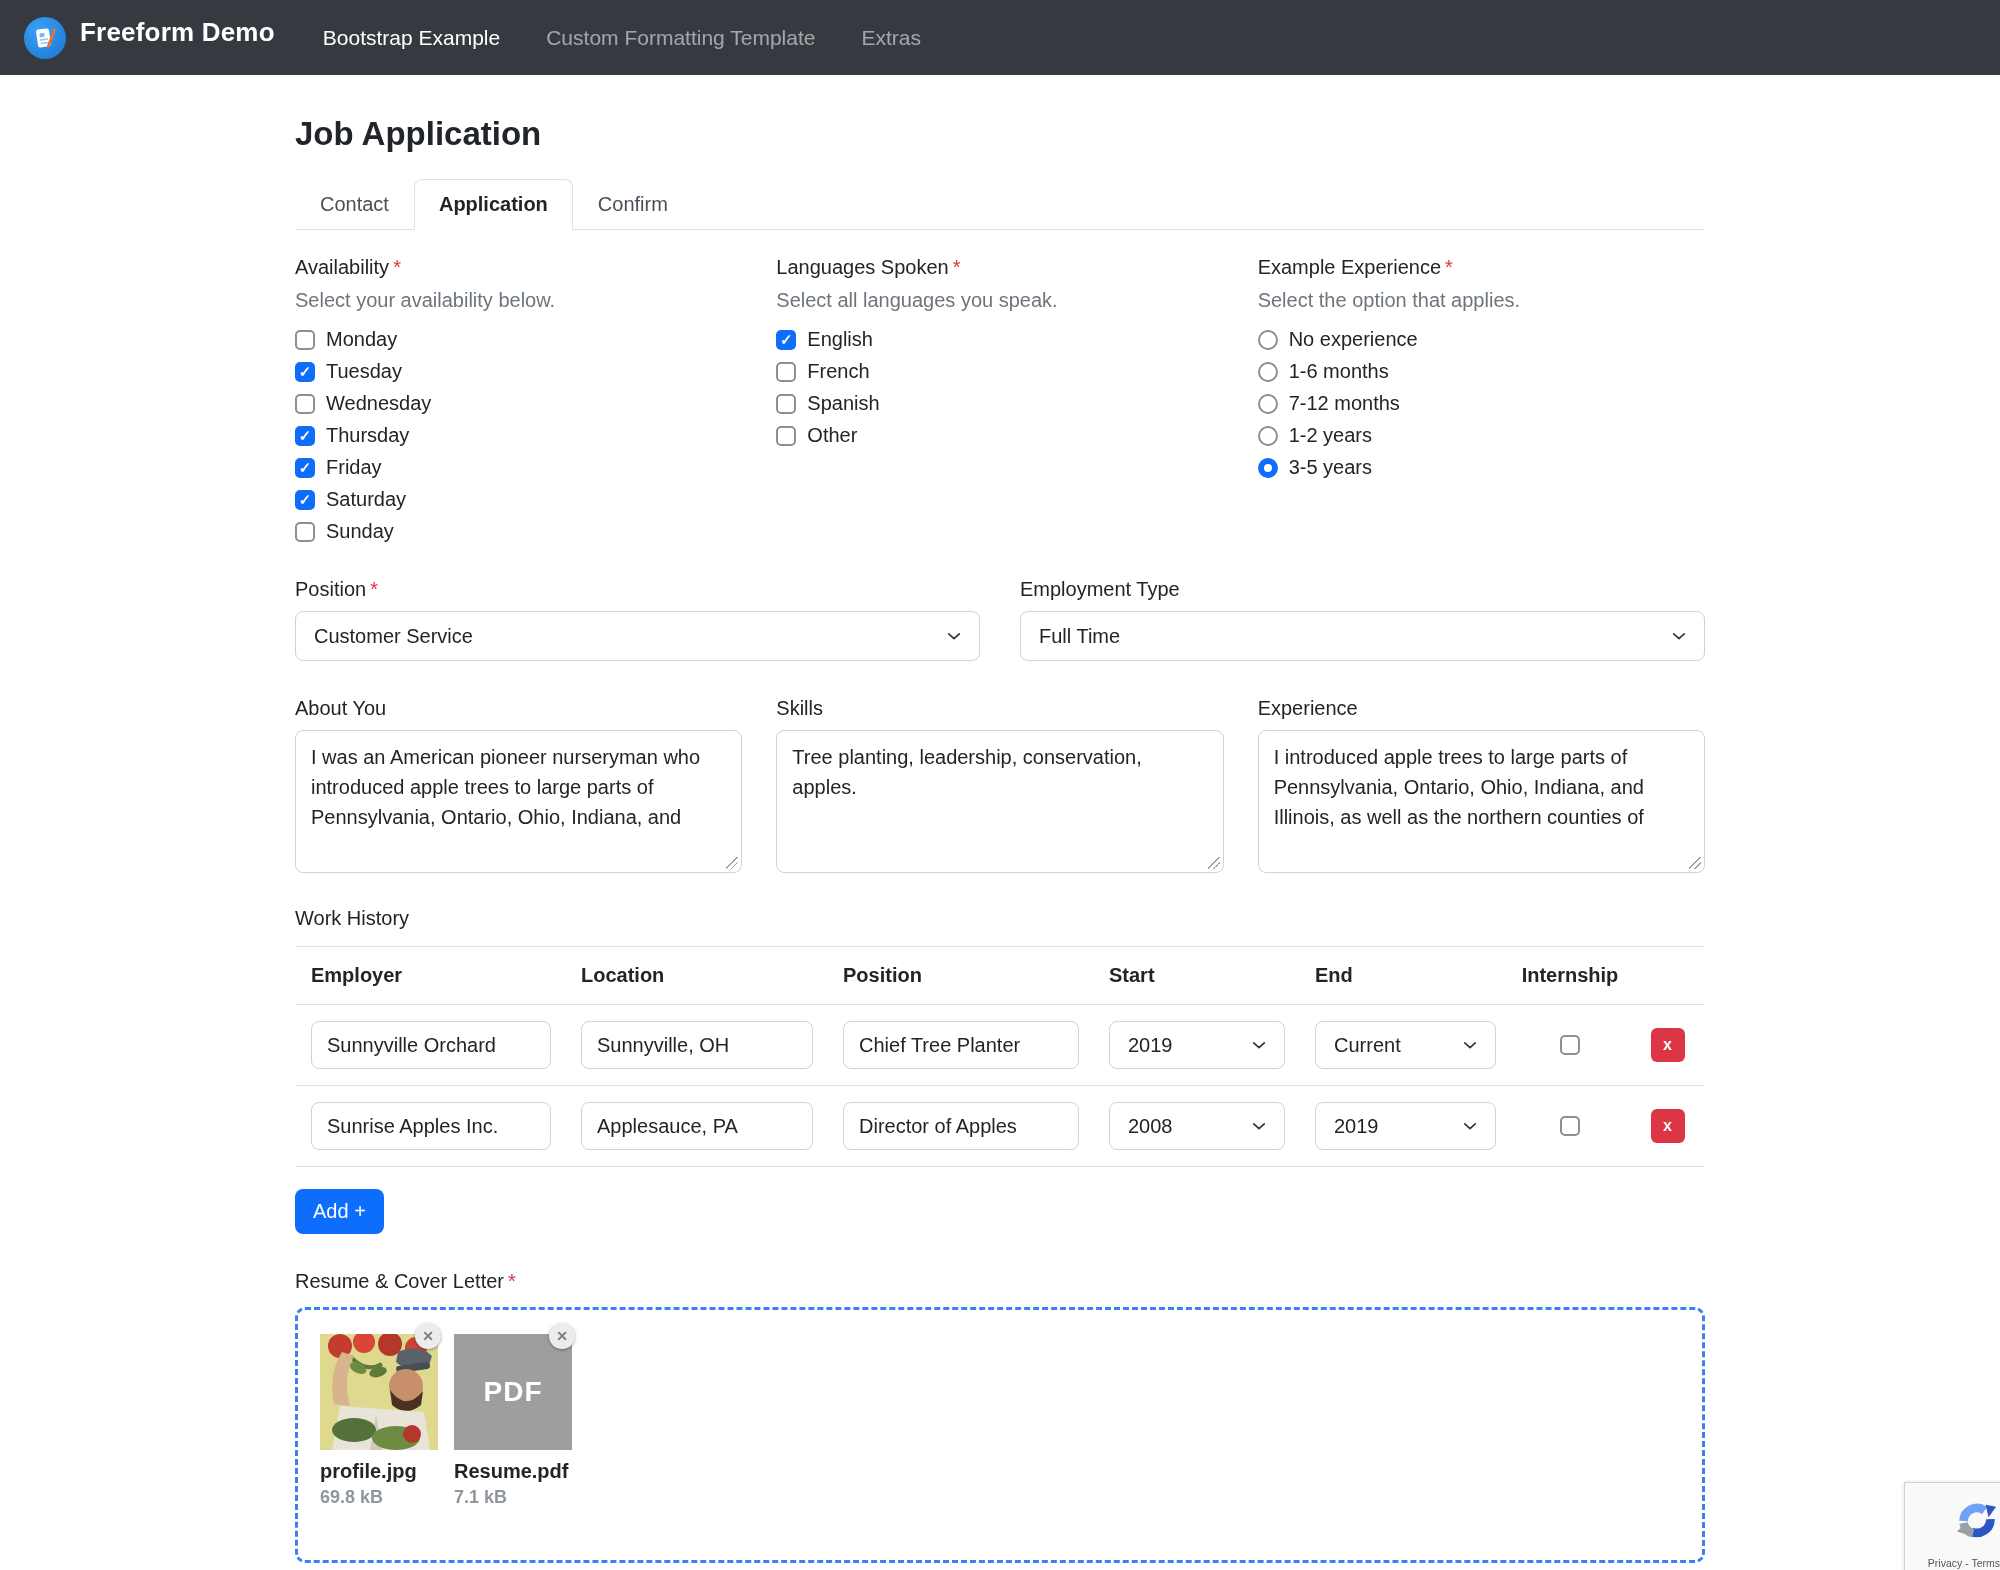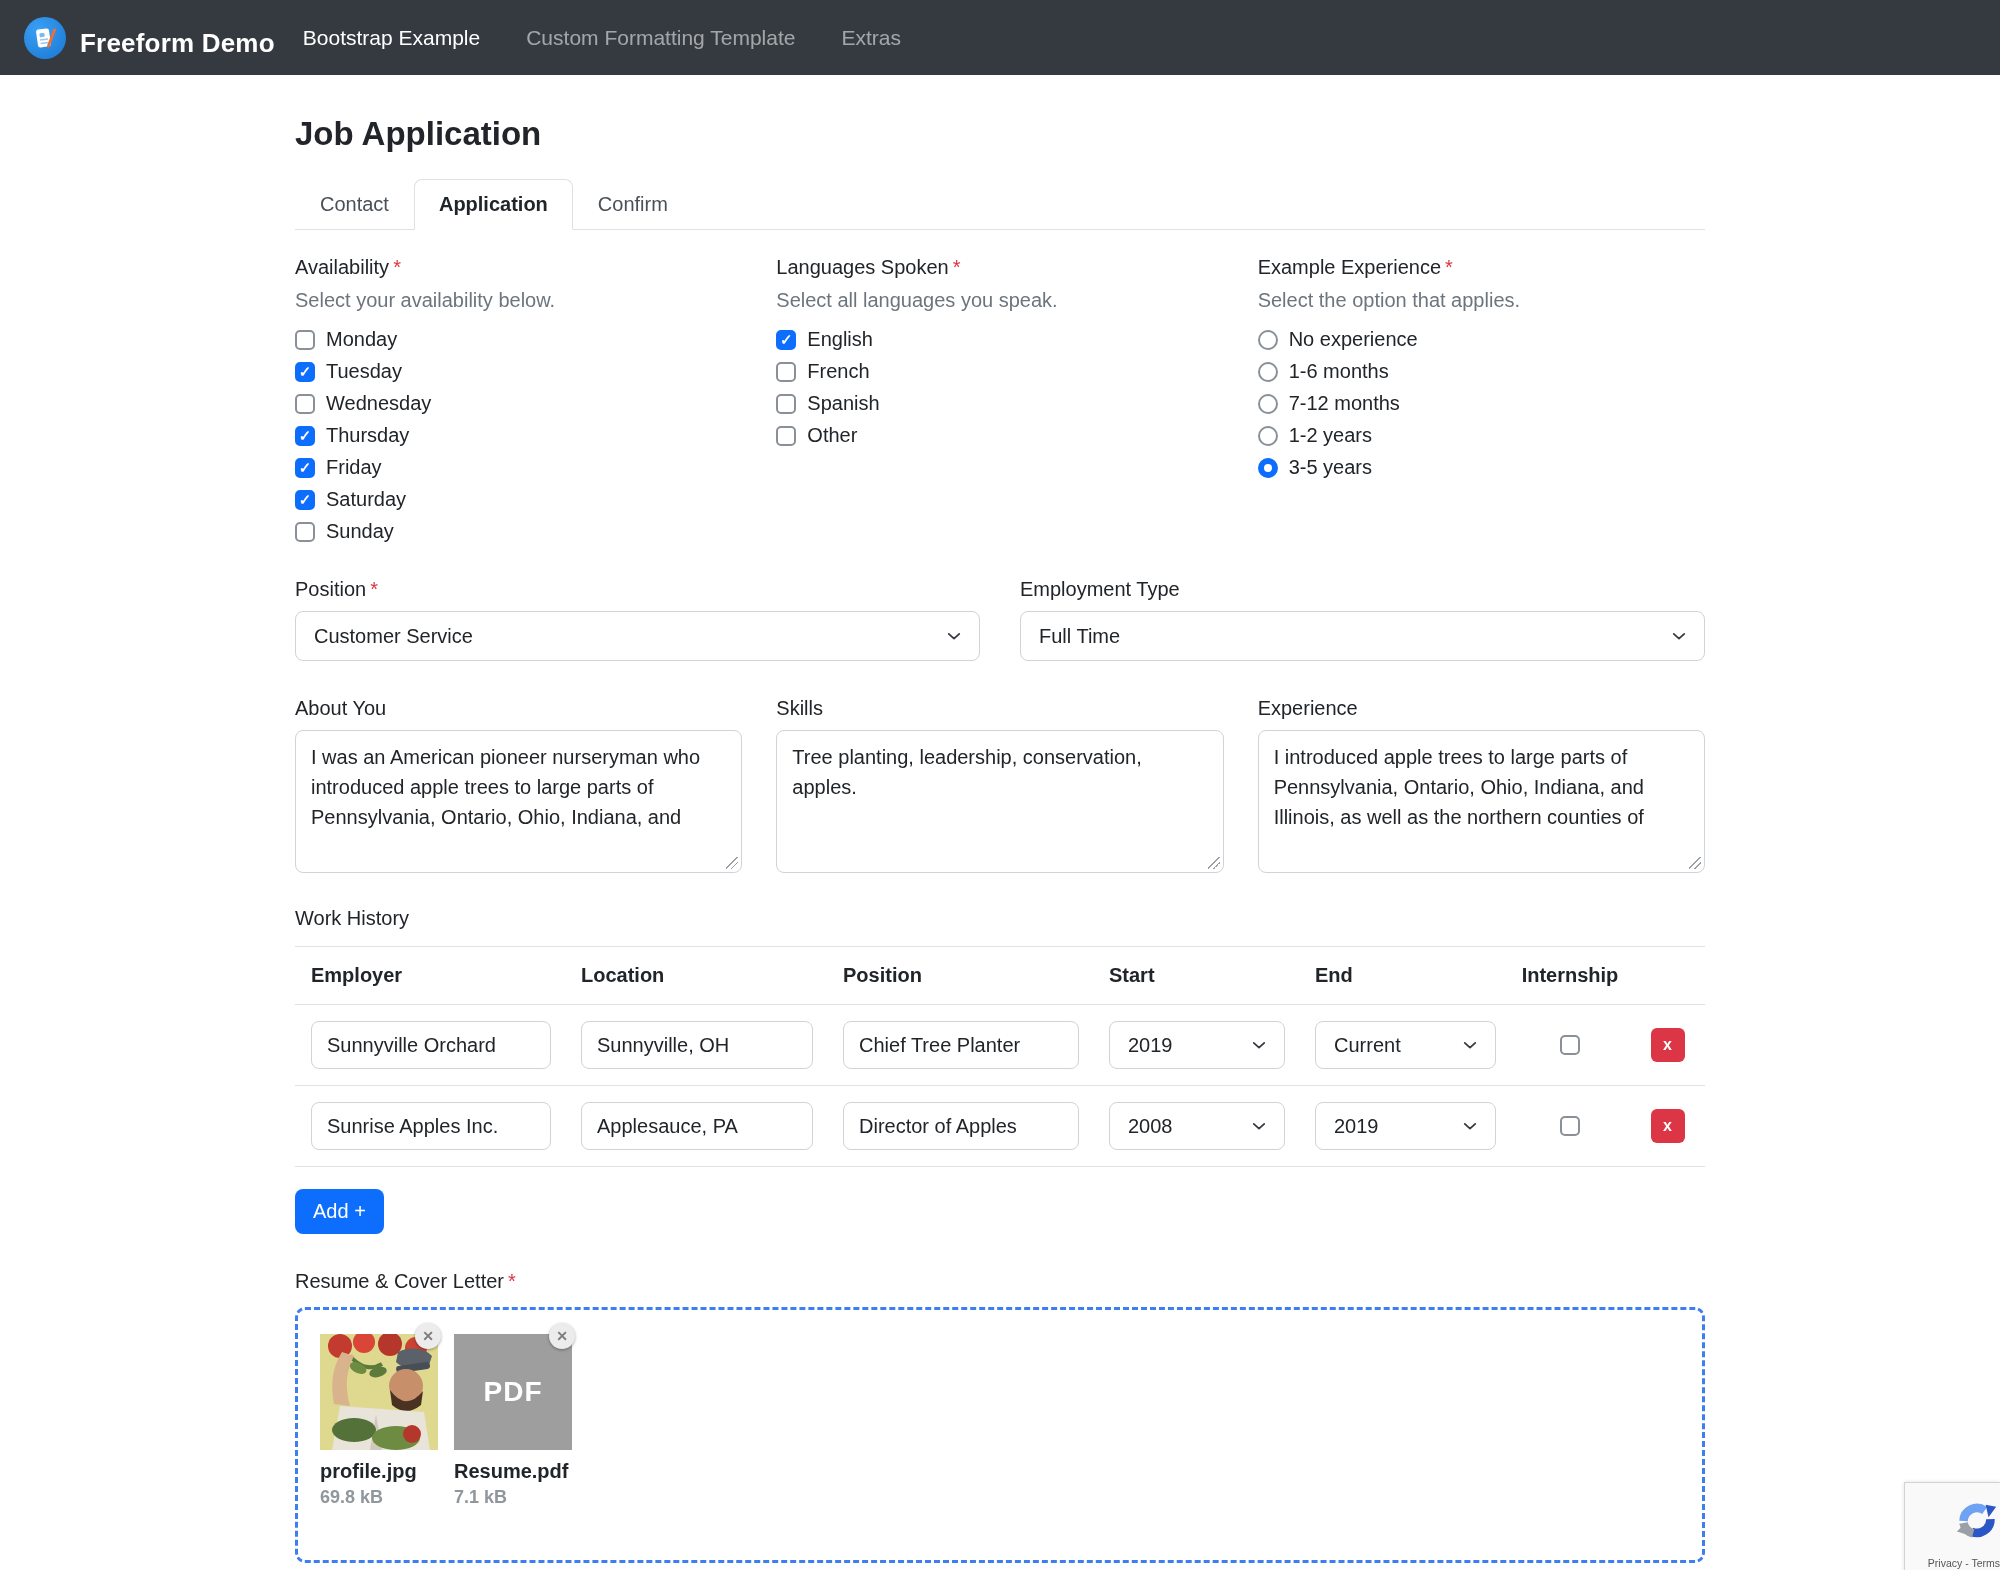--- a/index.html
+++ b/index.html
@@ -1,21 +1,21 @@
 <!DOCTYPE html>
 <html><head>
 <meta charset="utf-8">
 <style>
   * { margin:0; padding:0; box-sizing:border-box; }
   html,body { width:2000px; height:1570px; overflow:hidden; background:#fff;
     font-family:"Liberation Sans", sans-serif; color:#212529; }
 
   
   .navbar { height:75px; background:#343a40; display:flex; align-items:center; padding:0 24px; }
-  .brand { display:flex; align-items:flex-end; gap:14px; margin-right:28px; }
+  .brand { display:flex; align-items:flex-start; gap:14px; margin-right:48px; }
   .logo-circle { width:42px; height:42px; border-radius:50%;
     background:radial-gradient(circle at 35% 30%, #3aa0f4, #1976d2); display:flex; align-items:center; justify-content:center; }
   .brand-name { color:#fff; font-size:26px; font-weight:700; letter-spacing:.2px; }
   .nav-links { display:flex; align-items:center; gap:46px; }
   .nav-link { font-size:21px; color:rgba(255,255,255,.55); cursor:pointer; }
   .nav-link.active { color:#fff; }
 
   
   .container { width:1410px; margin:0 auto; padding-top:40px; }
   h1 { font-size:33px; font-weight:700; margin-bottom:26px; }

